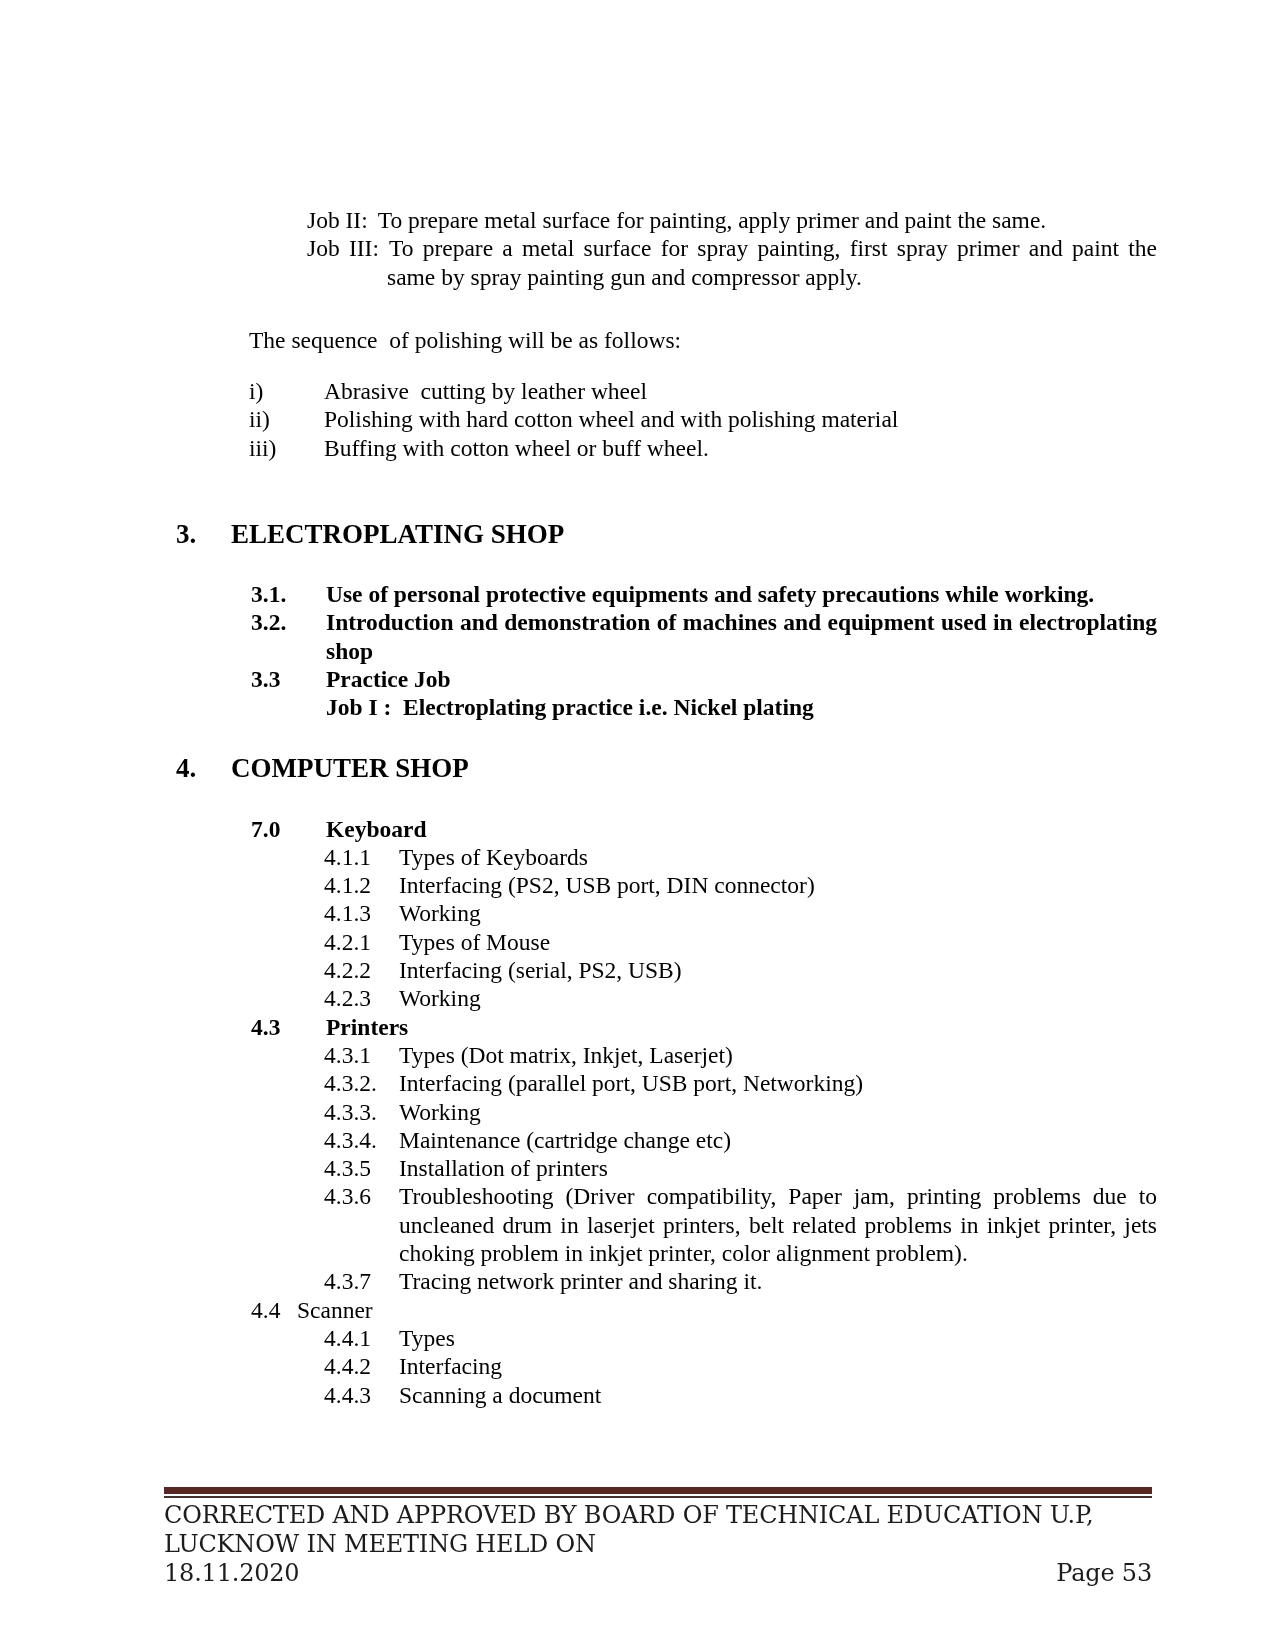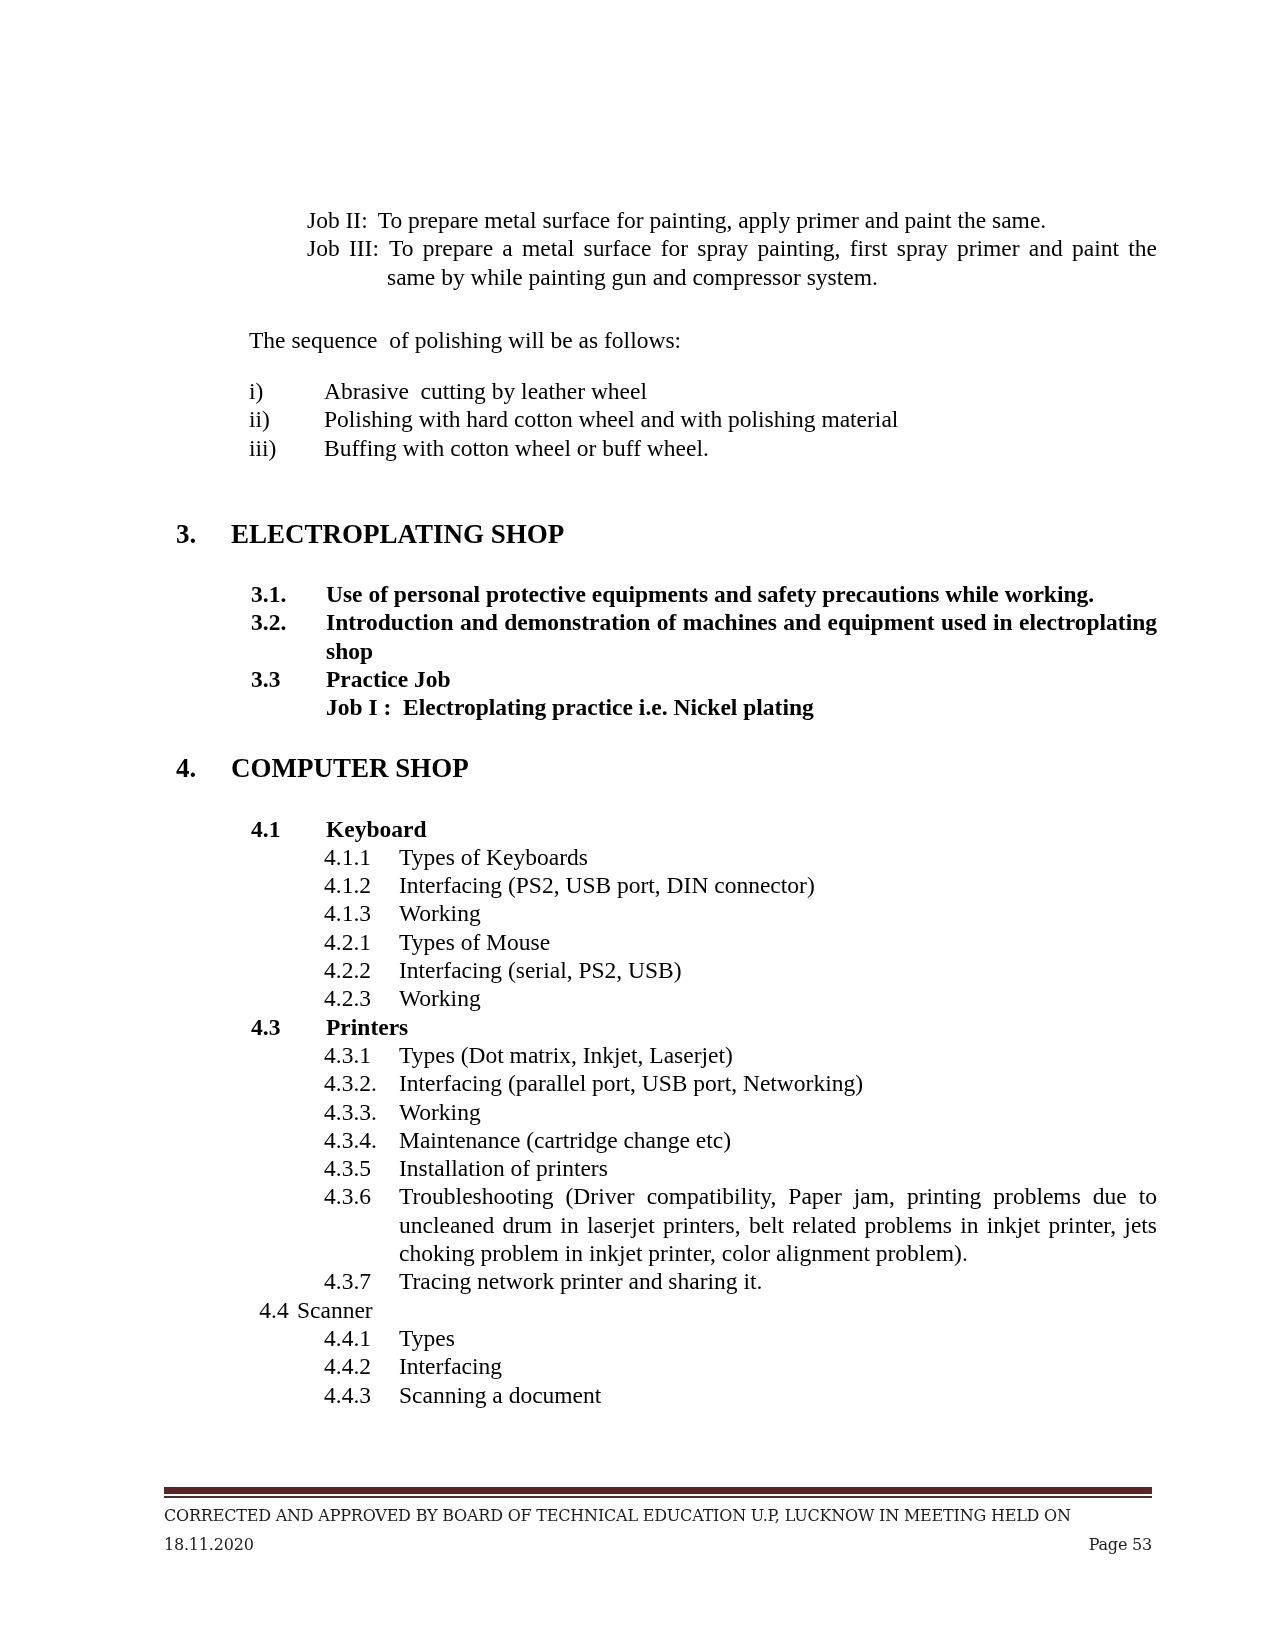--- a/index.html
+++ b/index.html
@@ -48,57 +48,57 @@
   .sec-head .sec-num{flex:none;width:55px;}
   .gap-h3{margin-top:57px;}
   .gap-h4{margin-top:31px;}
   .sec-items{margin-top:31px;}
   .sec-items-4{margin-top:32px;}
   
   .l2{margin-left:87px;font-weight:bold;}
   .l2 .num{flex:none;width:75px;}
   
   .l2t{margin-left:87px;}
-  .l2t .num{flex:none;width:46px;text-align:center;}
+  .l2t .num{flex:none;width:46px;}
   
   .l3{margin-left:160px;}
   .l3 .num{flex:none;width:75px;}
   .flex1{flex:1;min-width:0;}
   .justify{text-align:justify;}
   
   .footer{
     position:absolute;
     left:140px;top:1487px;
     width:988px;
   }
   .footer-rule{
     height:11px;
     border-top:7px solid #572723;
     border-bottom:2px solid #44302c;
     box-sizing:border-box;
   }
   .footer-text{
     margin-top:3px;
     font-family:"DejaVu Serif", serif;
-    font-size:16px;
+    font-size:24px;
     line-height:29px;
     color:#1c1c1c;
     letter-spacing:-0.2px;
   }
   .footer-line2{display:flex;justify-content:space-between;gap:32px;}
 </style>
 </head>
 <body>
 
 <div class="page">
   <div class="content">
 
     <div class="jobs">
       <p class="job"><span class="job-label">Job II:</span><span class="txt">To prepare metal surface for painting, apply primer and paint the same.</span></p>
-      <p class="job"><span class="job-label">Job III:</span><span class="txt">To prepare a metal surface for spray painting, first spray primer and paint the same by while painting gun and compressor system.</span></p>
+      <p class="job"><span class="job-label">Job III:</span><span class="txt">To prepare a metal surface for spray painting, first spray primer and paint the same by spray painting gun and compressor apply.</span></p>
     </div>
 
     <p class="seq txt">The sequence  of polishing will be as follows:</p>
 
     <div class="steps">
       <div class="row step">
         <span class="marker">i)</span>
         <span class="flex1 txt">Abrasive  cutting by leather wheel</span>
       </div>
       <div class="row step">
@@ -135,21 +135,21 @@
       </div>
     </div>
 
     <div class="sec-head gap-h4">
       <span class="sec-num">4.</span>
       <span>COMPUTER SHOP</span>
     </div>
 
     <div class="sec-items-4">
       <div class="row l2">
-        <span class="num">4.1</span>
+        <span class="num">7.0</span>
         <span class="flex1 txt">Keyboard</span>
       </div>
       <div class="row l3">
         <span class="num">4.1.1</span>
         <span class="flex1 txt">Types of Keyboards</span>
       </div>
       <div class="row l3">
         <span class="num">4.1.2</span>
         <span class="flex1 txt">Interfacing (PS2, USB port, DIN connector)</span>
       </div>

